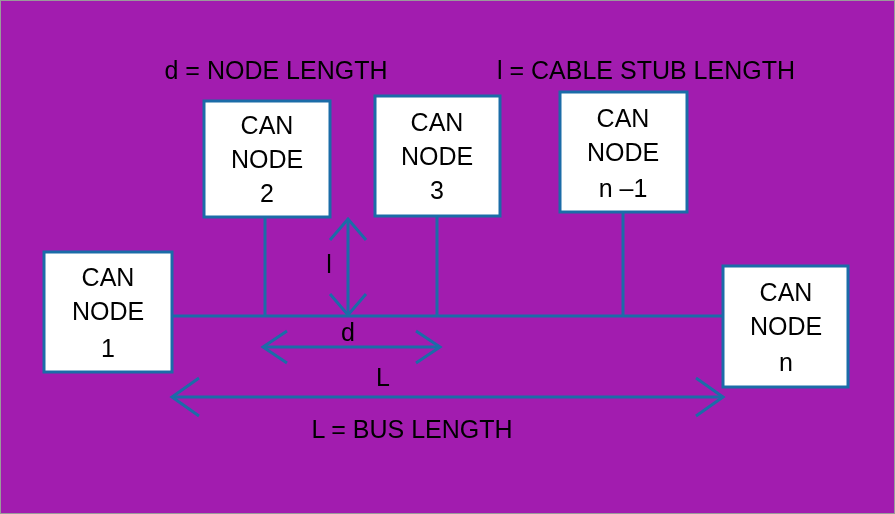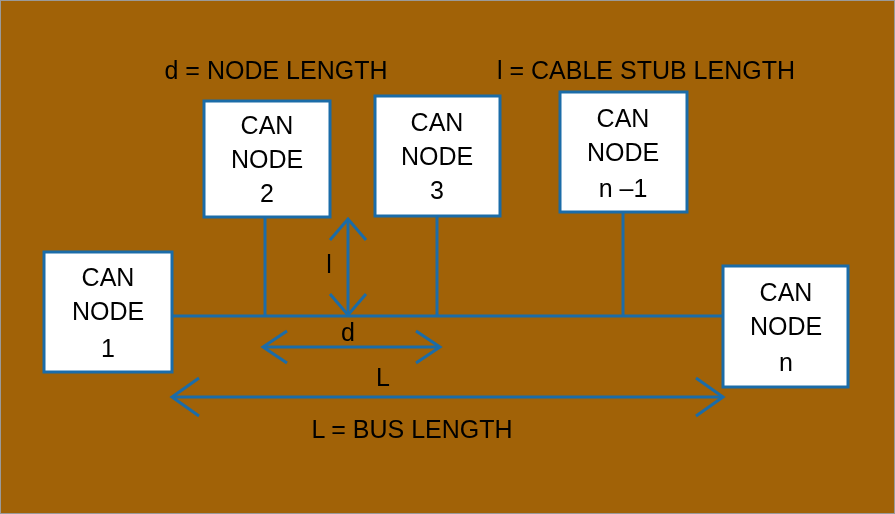--- a/index.html
+++ b/index.html
@@ -7,21 +7,21 @@
     padding: 0;
     background: #ffffff;
   }
   body {
     font-family: "Liberation Sans", sans-serif;
   }
   #canvas {
     position: relative;
     width: 895px;
     height: 514px;
-    background: #a16207;
+    background: #a21caf;
     box-sizing: border-box;
     overflow: hidden;
   }
   #frame-border {
     position: absolute;
     left: 0;
     top: 0;
     width: 895px;
     height: 514px;
     box-sizing: border-box;

